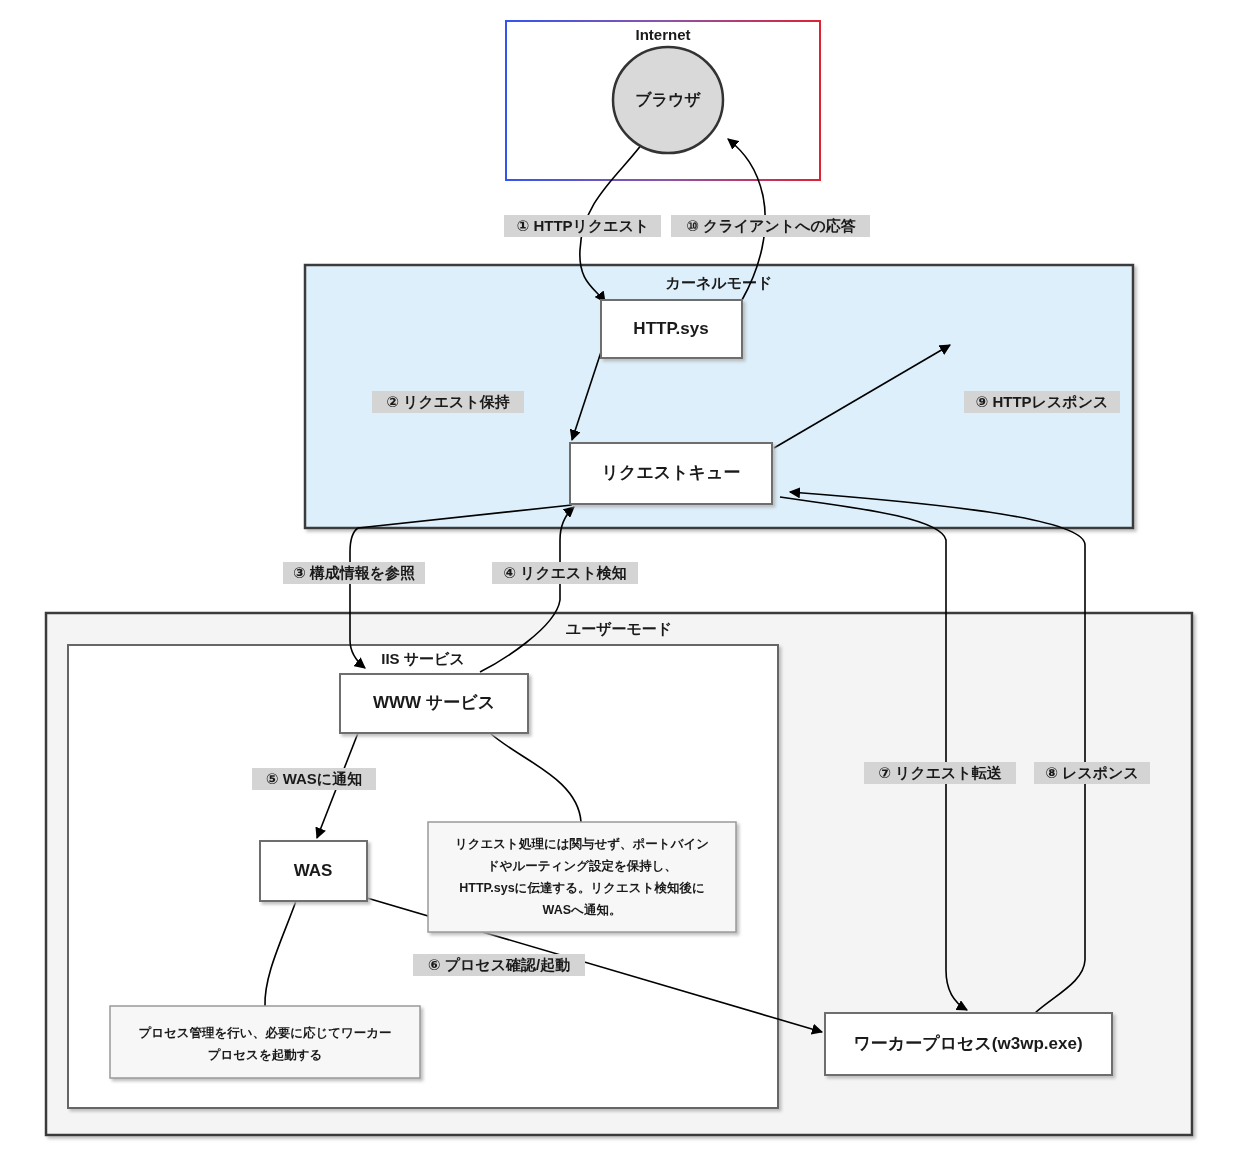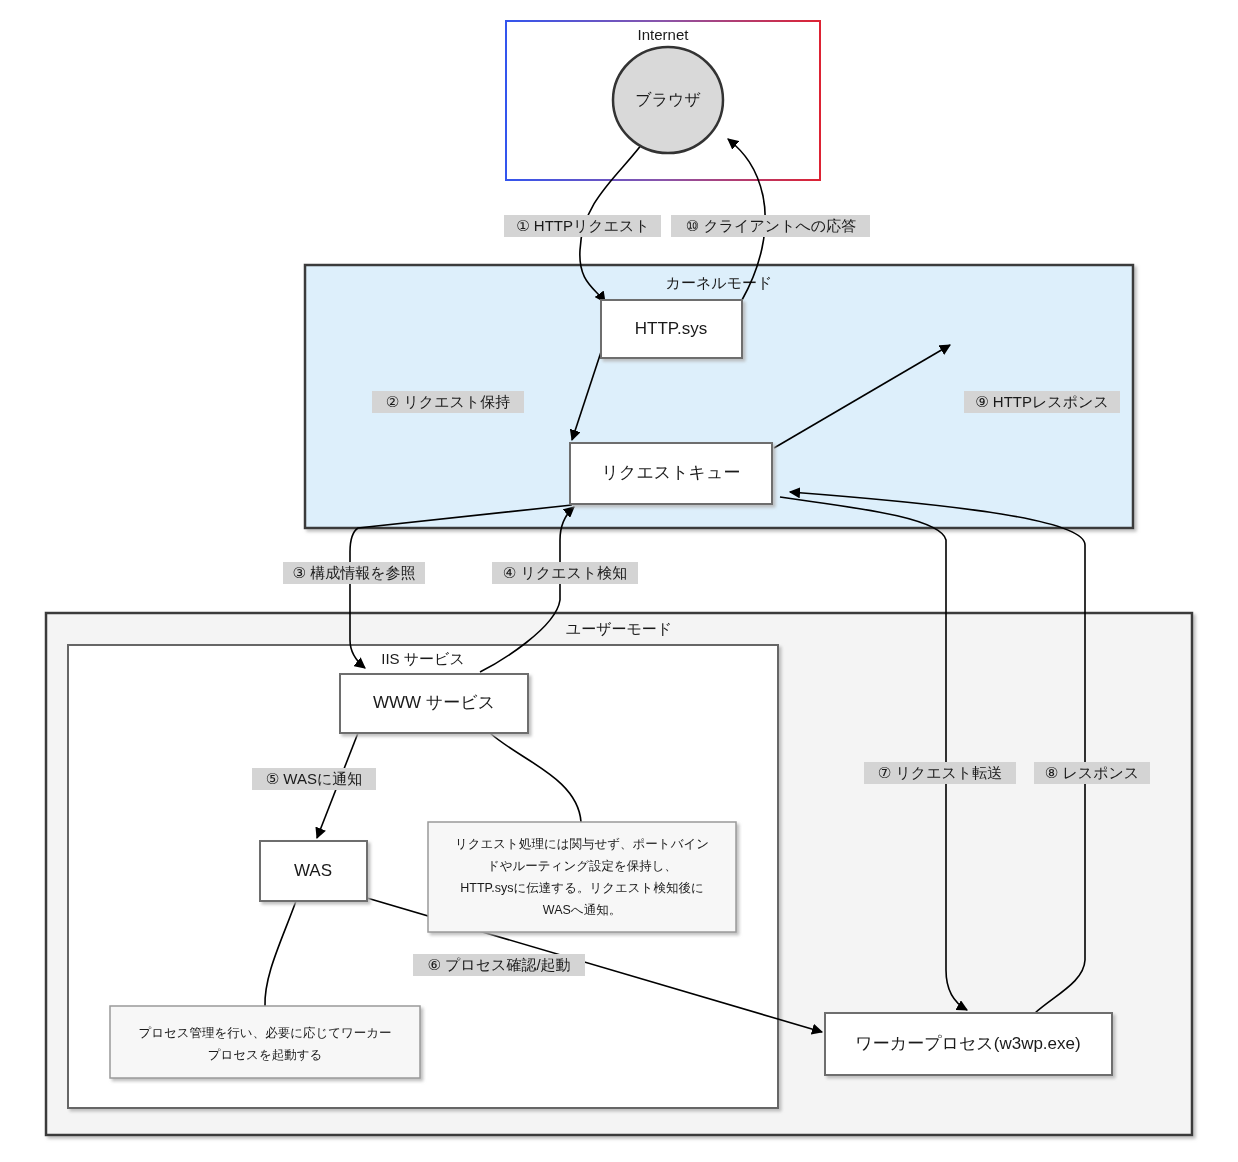--- a/index.html
+++ b/index.html
@@ -10,20 +10,21 @@
   body {
     width: 1238px;
     height: 1162px;
     font-family: "Liberation Sans", "DejaVu Sans", sans-serif;
     overflow: hidden;
   }
   #diagram-root {
     position: relative;
     width: 1038px;
     height: 1162px;
+    font-weight: bold;
   }
   svg.diagram-canvas {
     position: absolute;
     left: 0;
     top: 0;
     width: 1238px;
     height: 1162px;
   }
   .box-label {
     font-family: "Liberation Sans", "DejaVu Sans", sans-serif;

